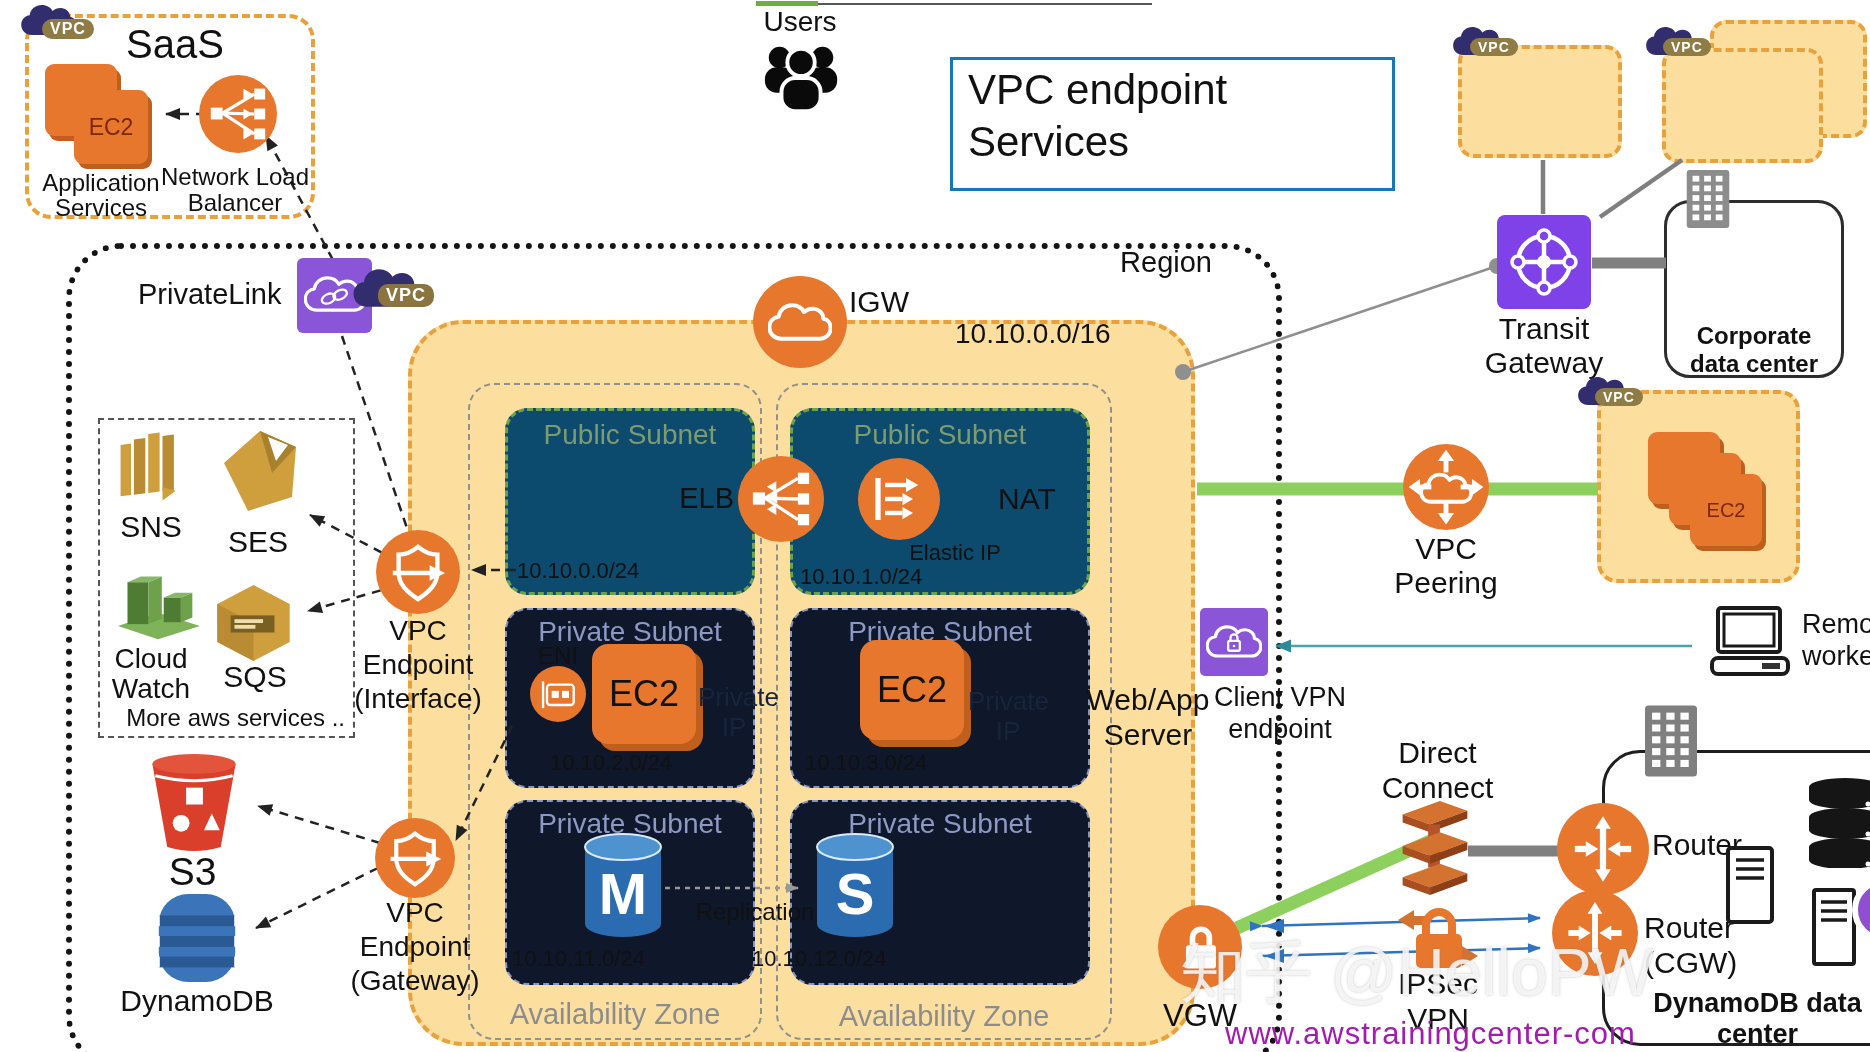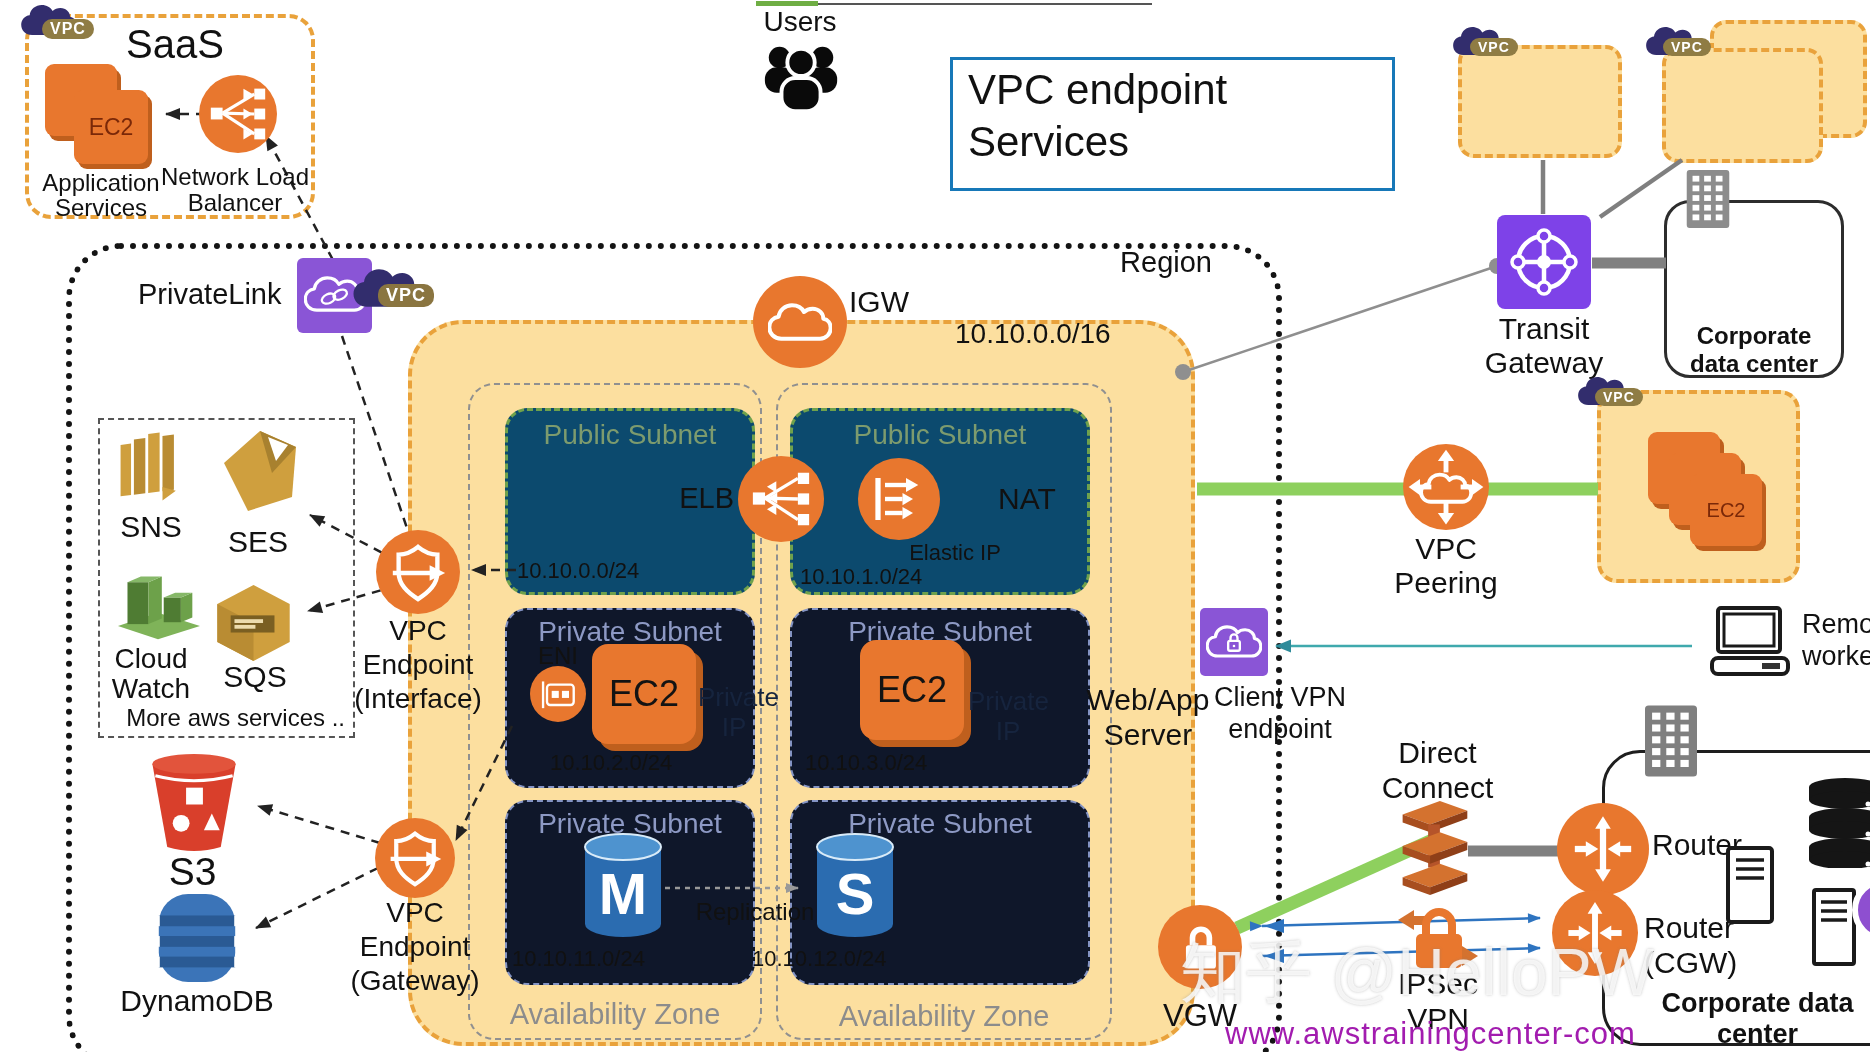--- a/index.html
+++ b/index.html
@@ -547,21 +547,21 @@
         <rect x="52" y="54" width="14" height="9" fill="#d4722f"></rect>
       <path d="M28,36 v-9 a13,13 0 0 1 26,0 v9" stroke="#e8772e" stroke-width="8" fill="none"></path>
       <rect x="18" y="36" width="46" height="34" rx="5" fill="#e8772e"></rect>
     </svg>
   </div>
   <div class="lbl ctr" style="left:1390px;top:966px;width:96px;font-size:30px;line-height:35px;z-index:6;">
     <span>IPSec</span><br>
     <span>VPN</span>
   </div>
   <div class="lbl ctr" style="left:1640px;top:988px;width:235px;font-size:27px;line-height:31px;font-weight:bold;z-index:6;">
-    <span>Corporate data</span><br>
+    <span>DynamoDB data</span><br>
     <span>center</span>
   </div>
   <div class="abs icon" style="left:1806px;top:776px;">
     <svg width="78" height="92" viewBox="0 0 78 92">
       <g fill="#151515">
         <ellipse cx="39" cy="11" rx="36" ry="9"></ellipse>
           <rect x="3" y="11" width="72" height="13"></rect>
           <ellipse cx="39" cy="24" rx="36" ry="9"></ellipse>
         <ellipse cx="39" cy="41" rx="36" ry="9"></ellipse>
           <rect x="3" y="41" width="72" height="13"></rect>

